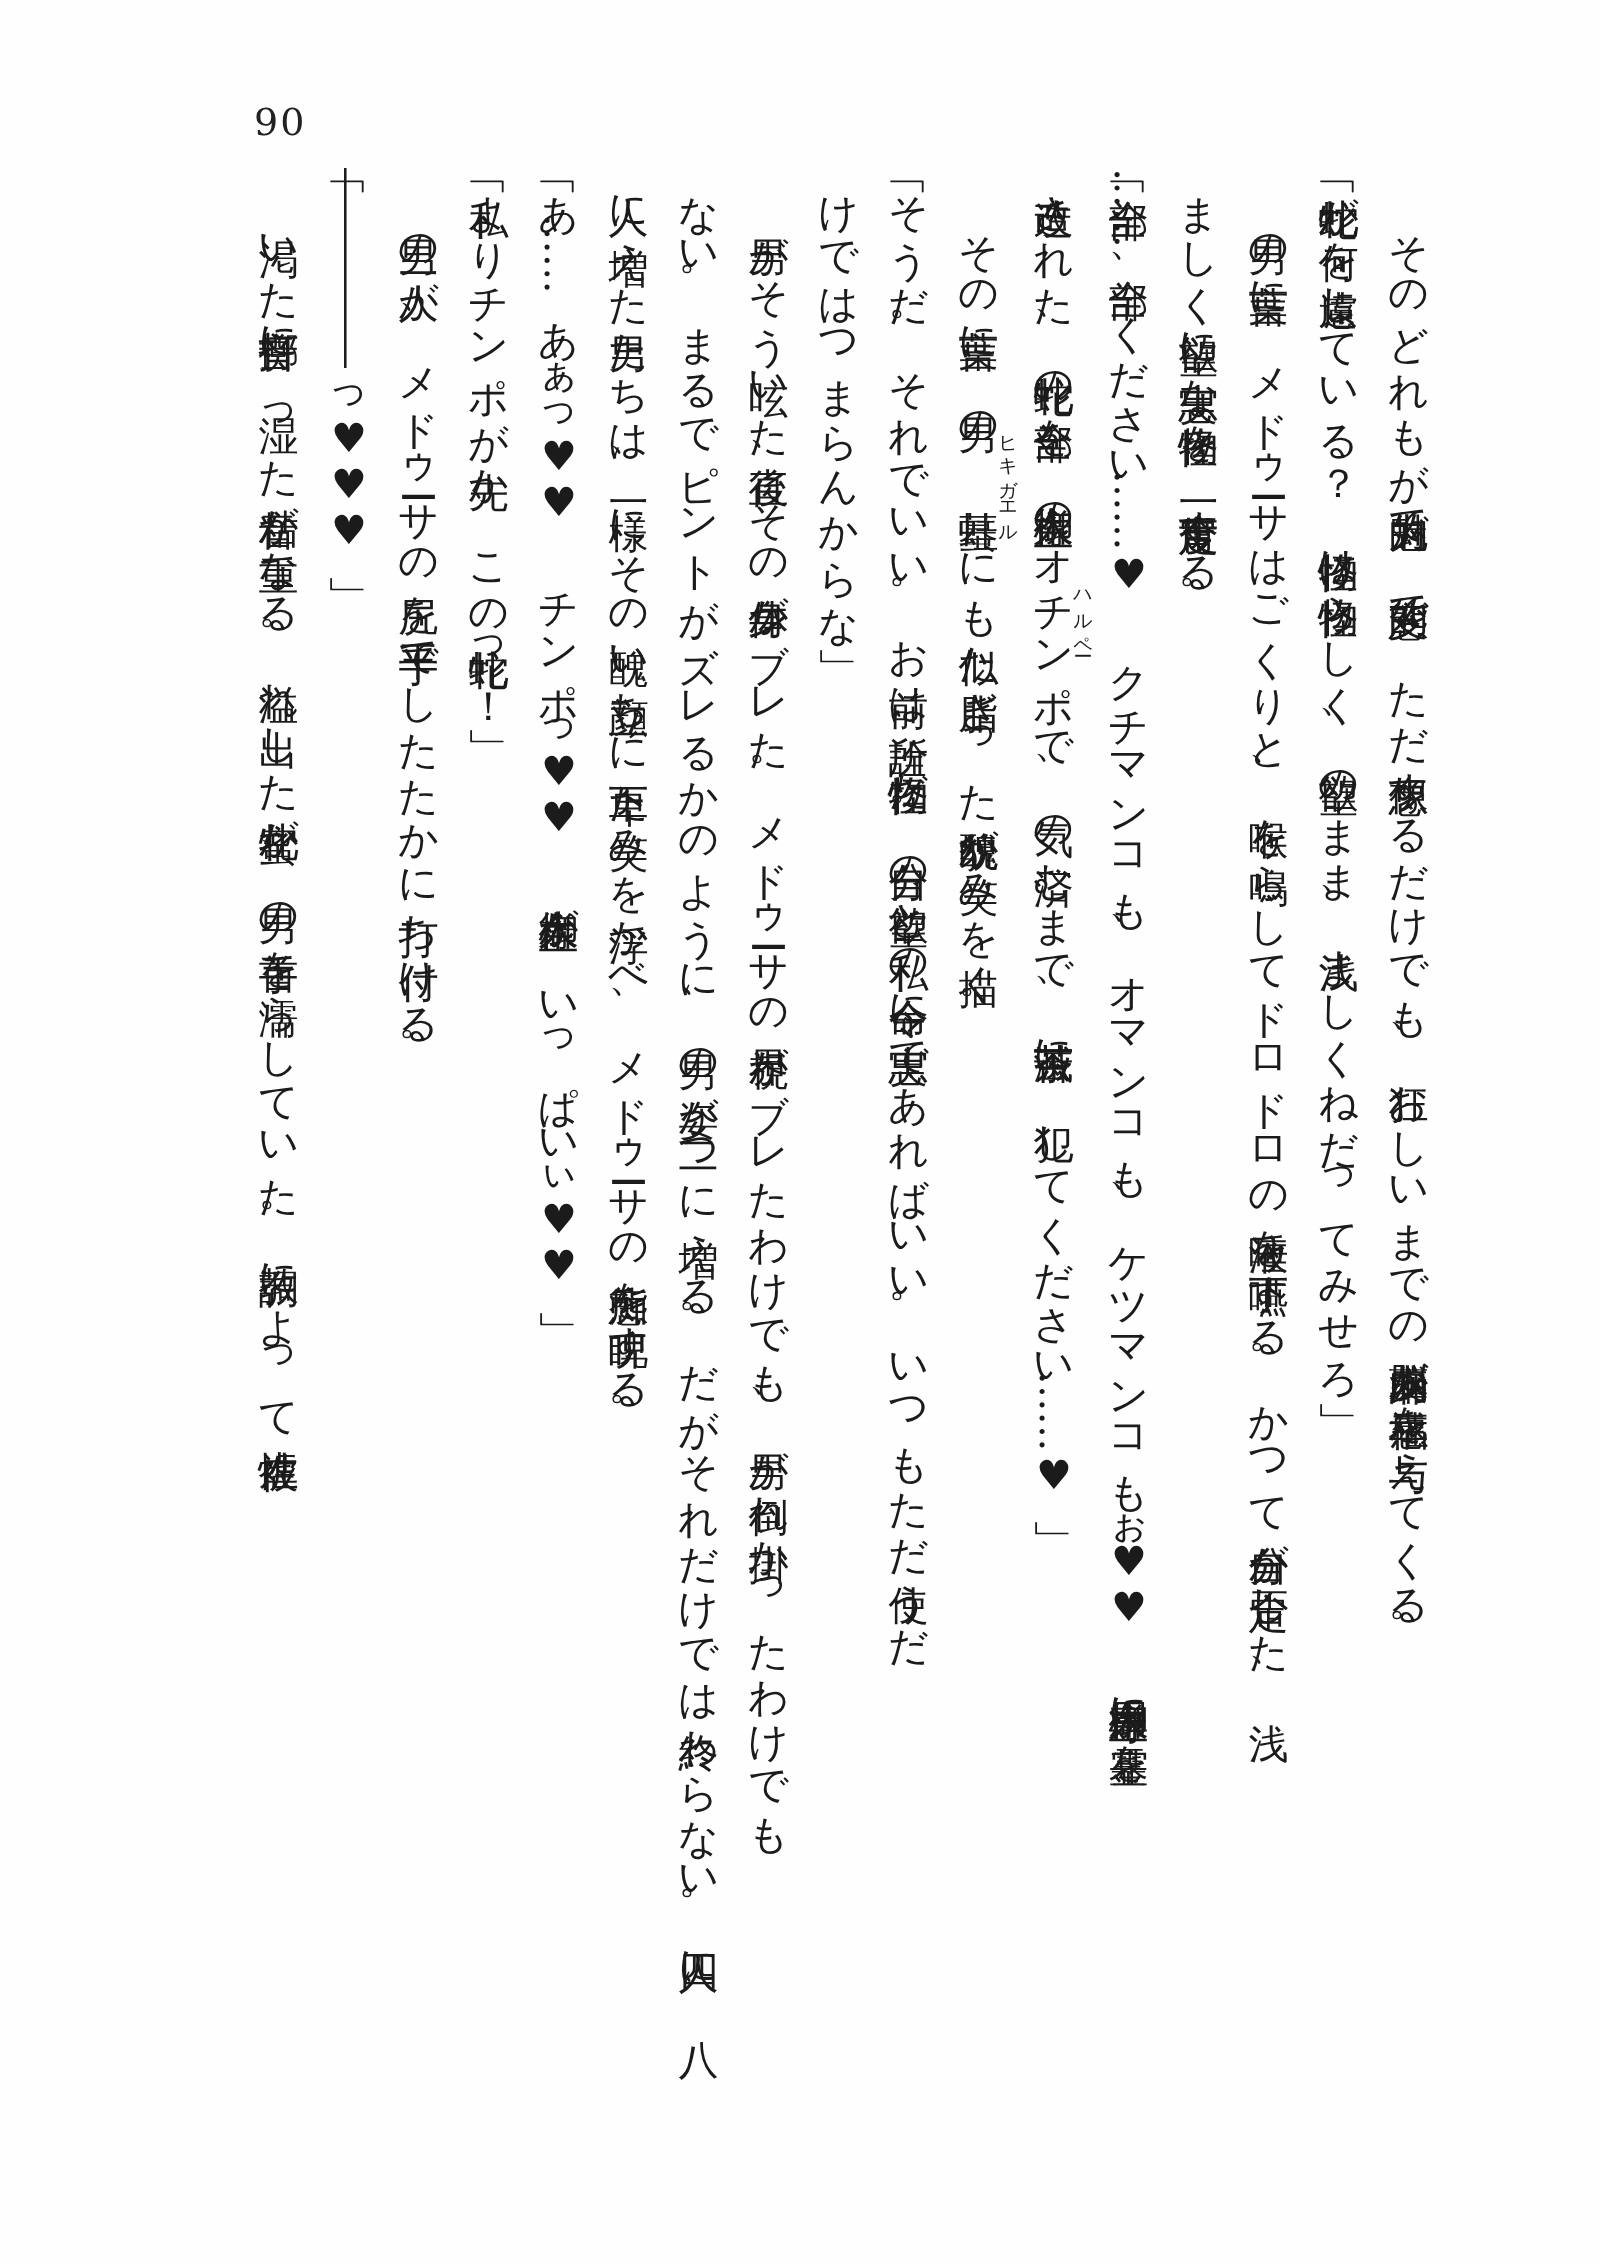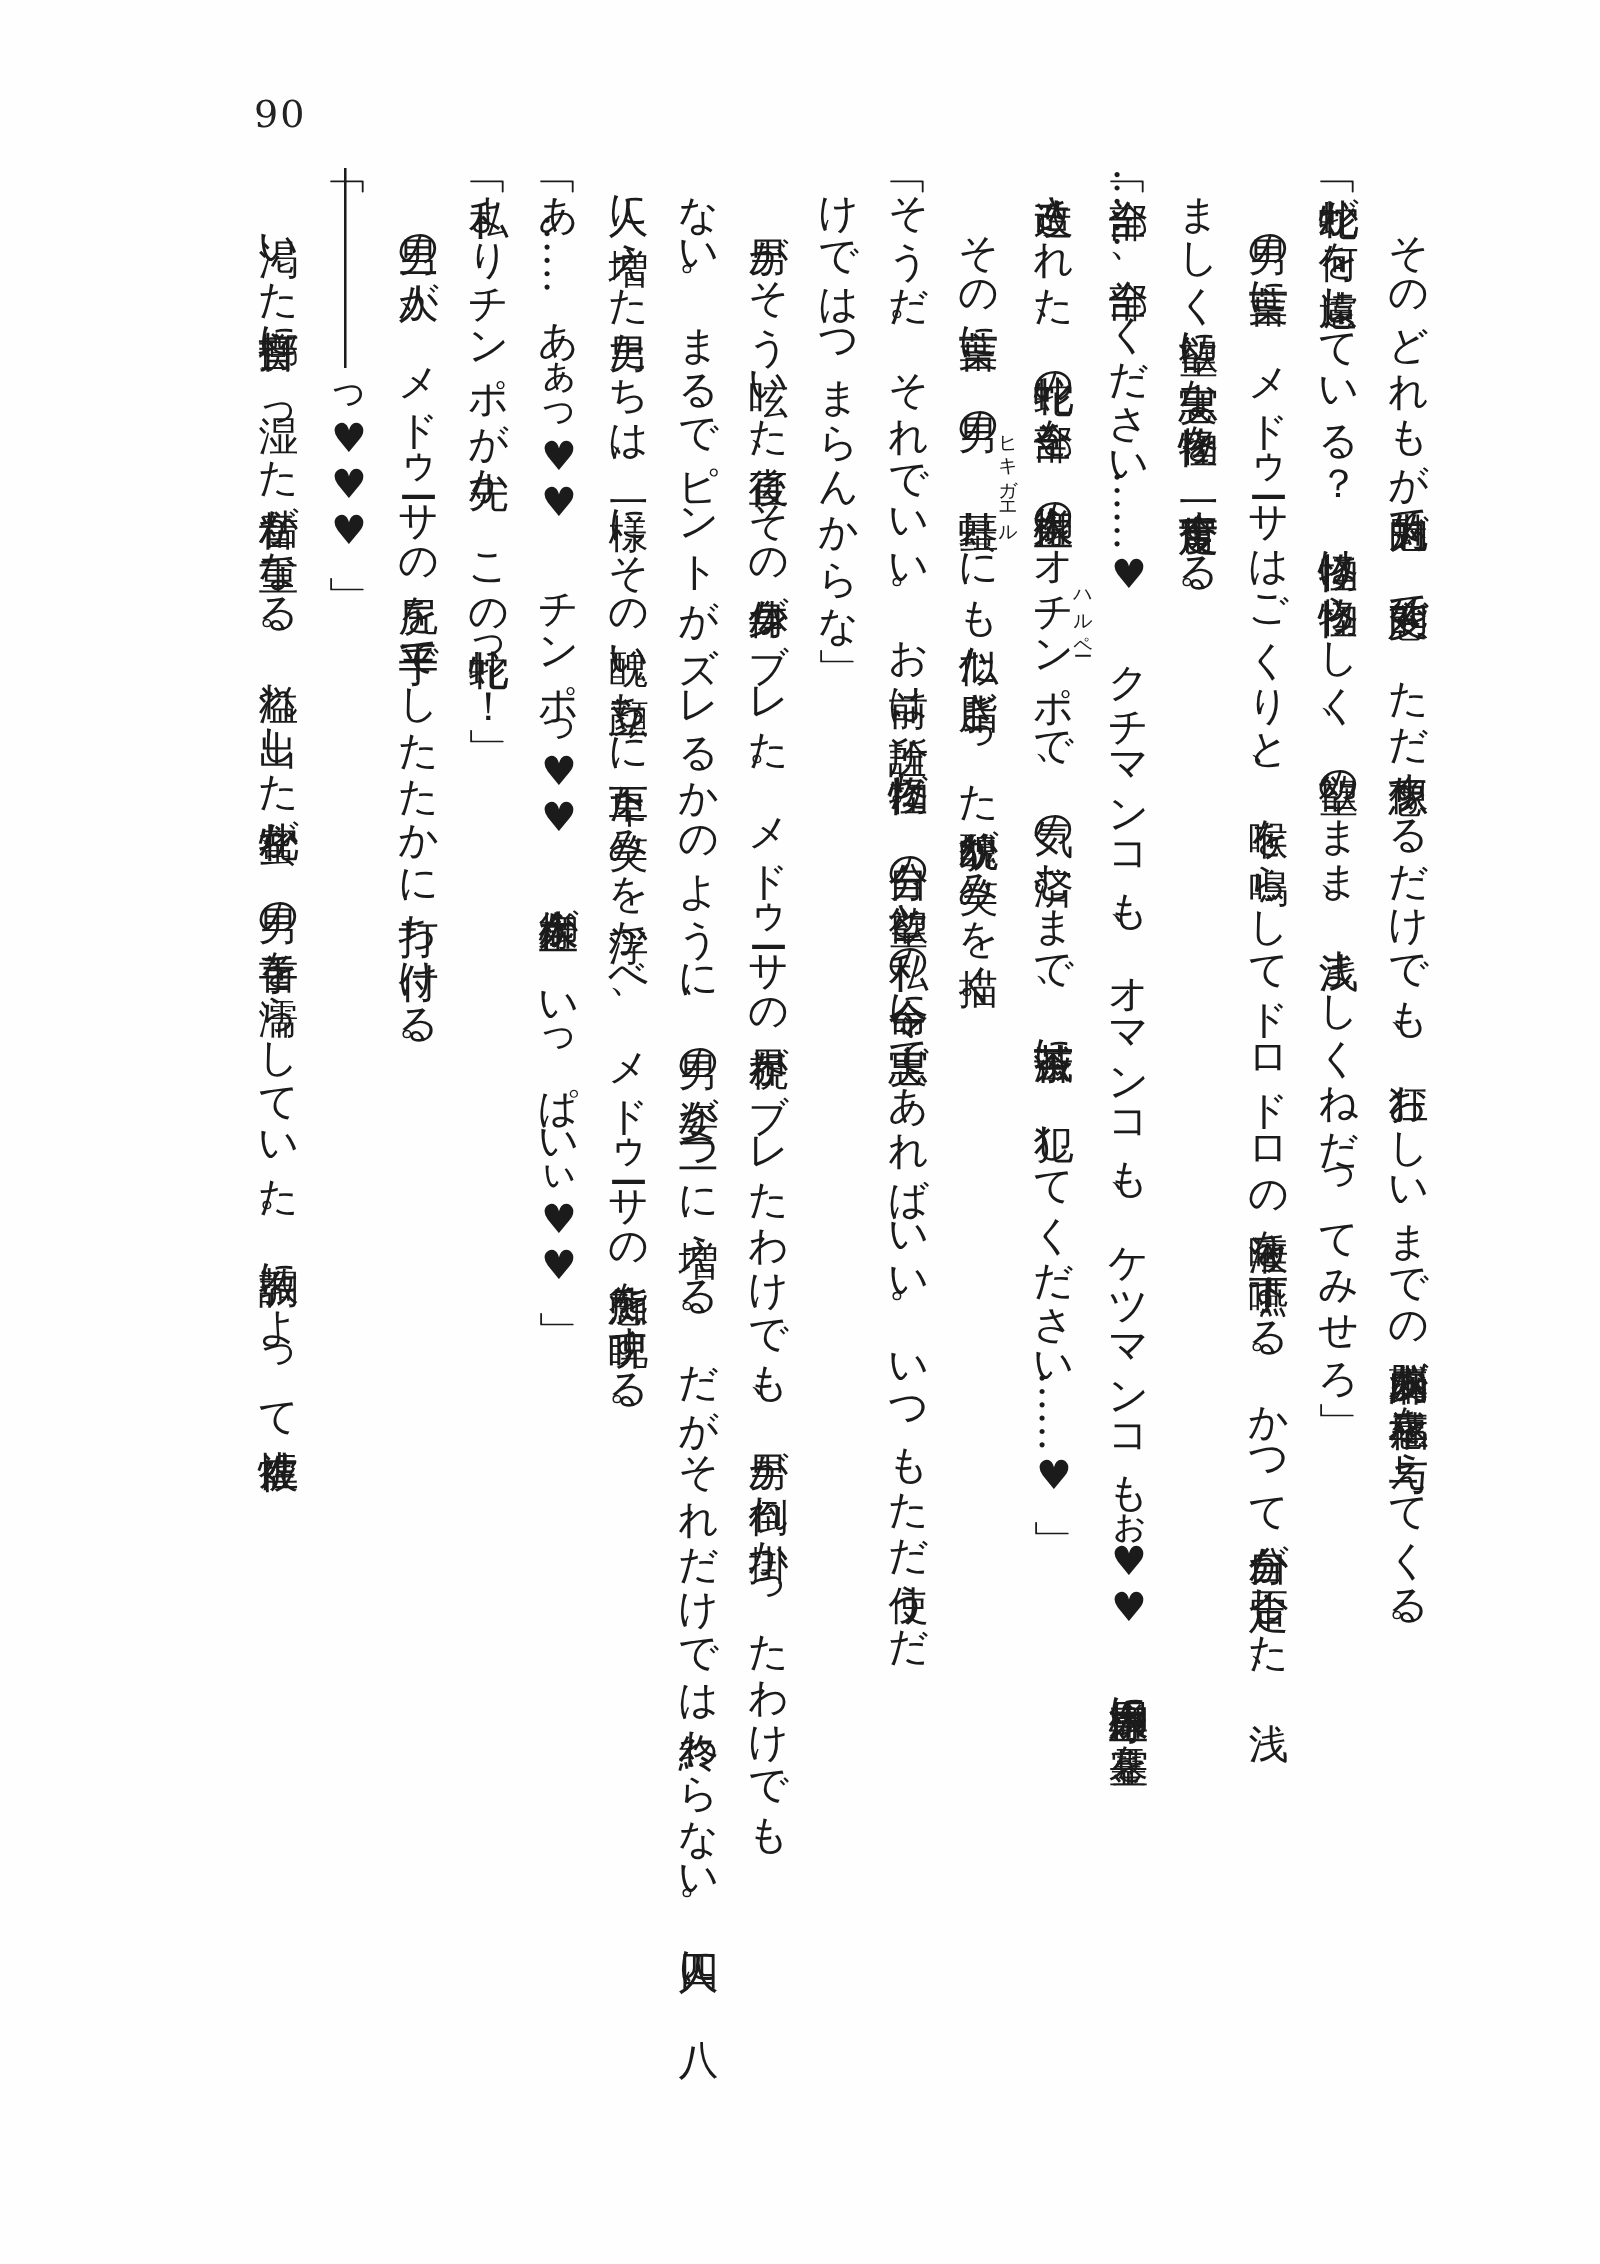--- a/index.html
+++ b/index.html
@@ -9,21 +9,21 @@
     font-family: "DejaVu Serif", "Liberation Serif", serif;
   }
   .page {
     position: relative;
     width: 1600px; height: 2264px;
     background: #fefefe;
     overflow: hidden;
   }
   .page-number {
     position: absolute;
-    left: 254px; top: 92px;
+    left: 254px; top: 100px;
     font-size: 38px;
     color: #222222;
     letter-spacing: 2px;
   }
   .text-block {
     position: absolute;
     left: 254px; top: 168px;
     width: 1190px; height: 2030px;
     writing-mode: vertical-rl;
     text-orientation: mixed;

